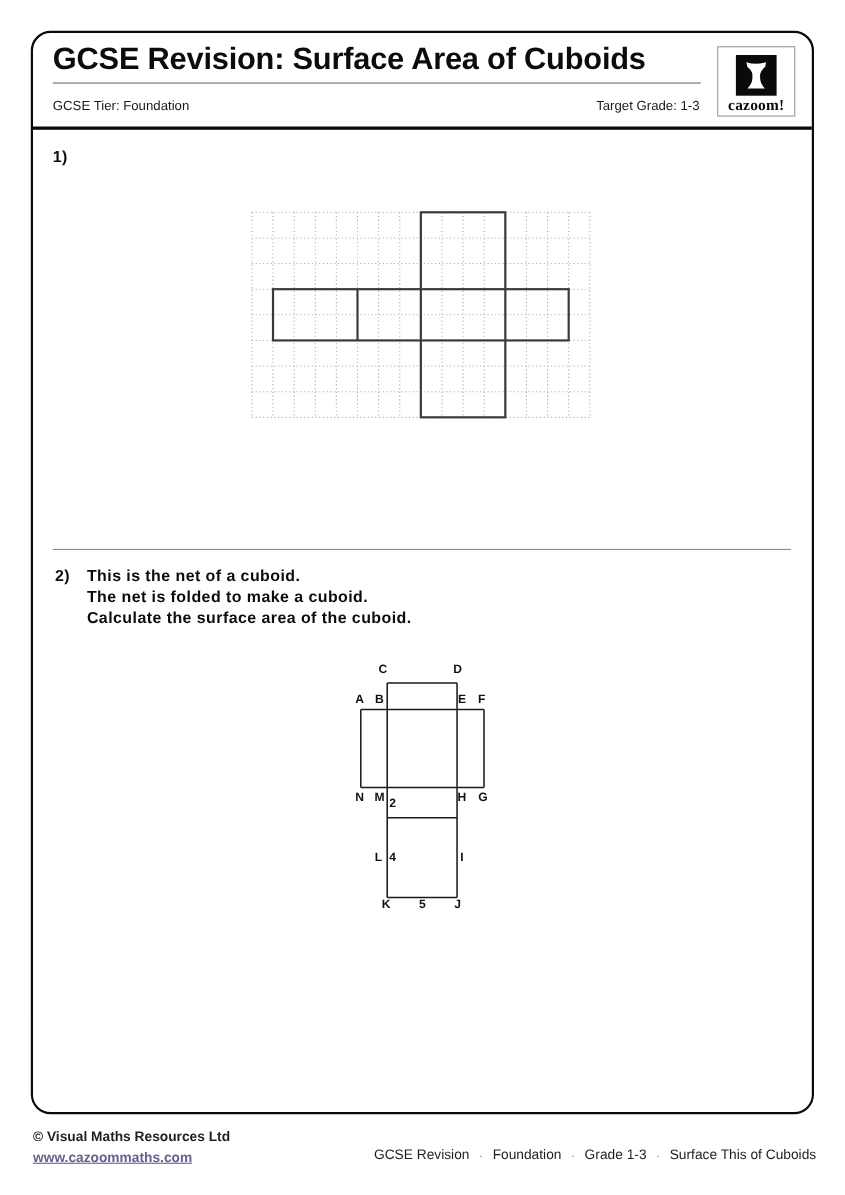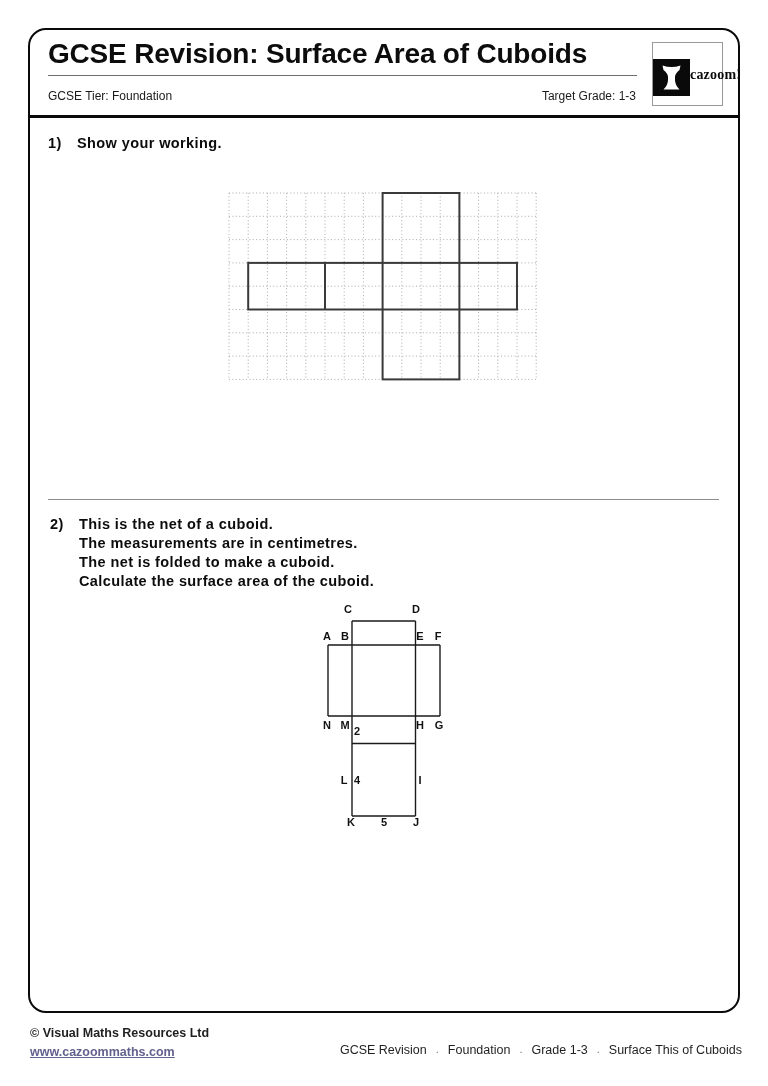--- a/index.html
+++ b/index.html
@@ -14,21 +14,21 @@
 
   
   .page-title { left:48px; top:38px; width:600px; font-size:28px; font-weight:bold;
     letter-spacing:-0.2px; color:#0c0c0c; white-space:nowrap; }
   .title-rule { left:48px; top:75px; width:589px; height:1px; background:#6f6f6f; }
   .header-row { left:48px; top:89px; width:588px; display:flex; justify-content:space-between;
     font-size:12px; color:#1a1a1a; }
 
   
   .logo { left:652px; top:42px; width:71px; height:64px; border:1.2px solid #999;
-    background:#fff; display:flex; flex-direction:row; align-items:center; }
+    background:#fff; display:flex; flex-direction:column; align-items:center; }
   .logo-black { margin-top:7px; width:37px; height:37px; background:#0a0a0a;
     display:flex; align-items:center; justify-content:center; }
   .logo-text { font-family:"Liberation Serif", serif; font-weight:bold; font-size:14px;
     color:#0a0a0a; margin-top:2px; letter-spacing:0.2px; }
 
   
   .question { display:flex; font-size:14.5px; font-weight:bold; letter-spacing:0.4px;
     line-height:19px; color:#0c0c0c; }
   .qnum { width:29px; flex:none; }
   .q1 { left:48px; top:134px; }
@@ -65,21 +65,20 @@
     <svg width="37" height="37" viewBox="0 0 37 37" aria-hidden="true">
       <path d="M9.5,6.5 Q18.5,9.5 27.5,6.5 L26.5,11 Q22.5,14 22,17.5 L22,21 Q22,26 26.5,30.5 L10.5,30.5 Q15,26 15,21 L15,17.5 Q14.5,14 10.5,11 Z" fill="#ffffff"></path>
     </svg>
   </div>
   <div class="logo-text">cazoom!</div>
 </div>
 
 <div class="abs question q1">
   <span class="qnum">1)</span>
   <div>
-    <div>Show your working.</div>
   </div>
 </div>
 
 <svg id="net1-svg" class="abs net1-svg" width="313.2" height="192.4" viewBox="-3 -3 313.2 192.4">
     <line x1="0" y1="0" x2="0" y2="186.4" stroke="#ababab" stroke-width="1" stroke-dasharray="1 2.4"></line>
     <line x1="19.2" y1="0" x2="19.2" y2="186.4" stroke="#ababab" stroke-width="1" stroke-dasharray="1 2.4"></line>
     <line x1="38.4" y1="0" x2="38.4" y2="186.4" stroke="#ababab" stroke-width="1" stroke-dasharray="1 2.4"></line>
     <line x1="57.599999999999994" y1="0" x2="57.599999999999994" y2="186.4" stroke="#ababab" stroke-width="1" stroke-dasharray="1 2.4"></line>
     <line x1="76.8" y1="0" x2="76.8" y2="186.4" stroke="#ababab" stroke-width="1" stroke-dasharray="1 2.4"></line>
     <line x1="96" y1="0" x2="96" y2="186.4" stroke="#ababab" stroke-width="1" stroke-dasharray="1 2.4"></line>
@@ -107,21 +106,20 @@
     <rect x="153.6" y="0" width="76.8" height="186.4" fill="none" stroke="#3a3a3a" stroke-width="2"></rect>
     <line x1="96" y1="69.9" x2="96" y2="116.5" stroke="#3a3a3a" stroke-width="2"></line>
   </svg>
 
 <div class="abs section-sep"></div>
 
 <div class="abs question q2">
   <span class="qnum">2)</span>
   <div>
     <div>This is the net of a cuboid.</div>
-    <div>The measurements are in centimetres.</div>
     <div>The net is folded to make a cuboid.</div>
     <div>Calculate the surface area of the cuboid.</div>
   </div>
 </div>
 
 <svg id="net2-svg" class="abs net2-svg" width="132" height="236" viewBox="0 0 132 236">
     <line x1="34" y1="21" x2="97.5" y2="21" stroke="#1a1a1a" stroke-width="1.4"></line>
     <line x1="10" y1="45" x2="122" y2="45" stroke="#1a1a1a" stroke-width="1.4"></line>
     <line x1="10" y1="116" x2="122" y2="116" stroke="#1a1a1a" stroke-width="1.4"></line>
     <line x1="34" y1="143.5" x2="97.5" y2="143.5" stroke="#1a1a1a" stroke-width="1.4"></line>

